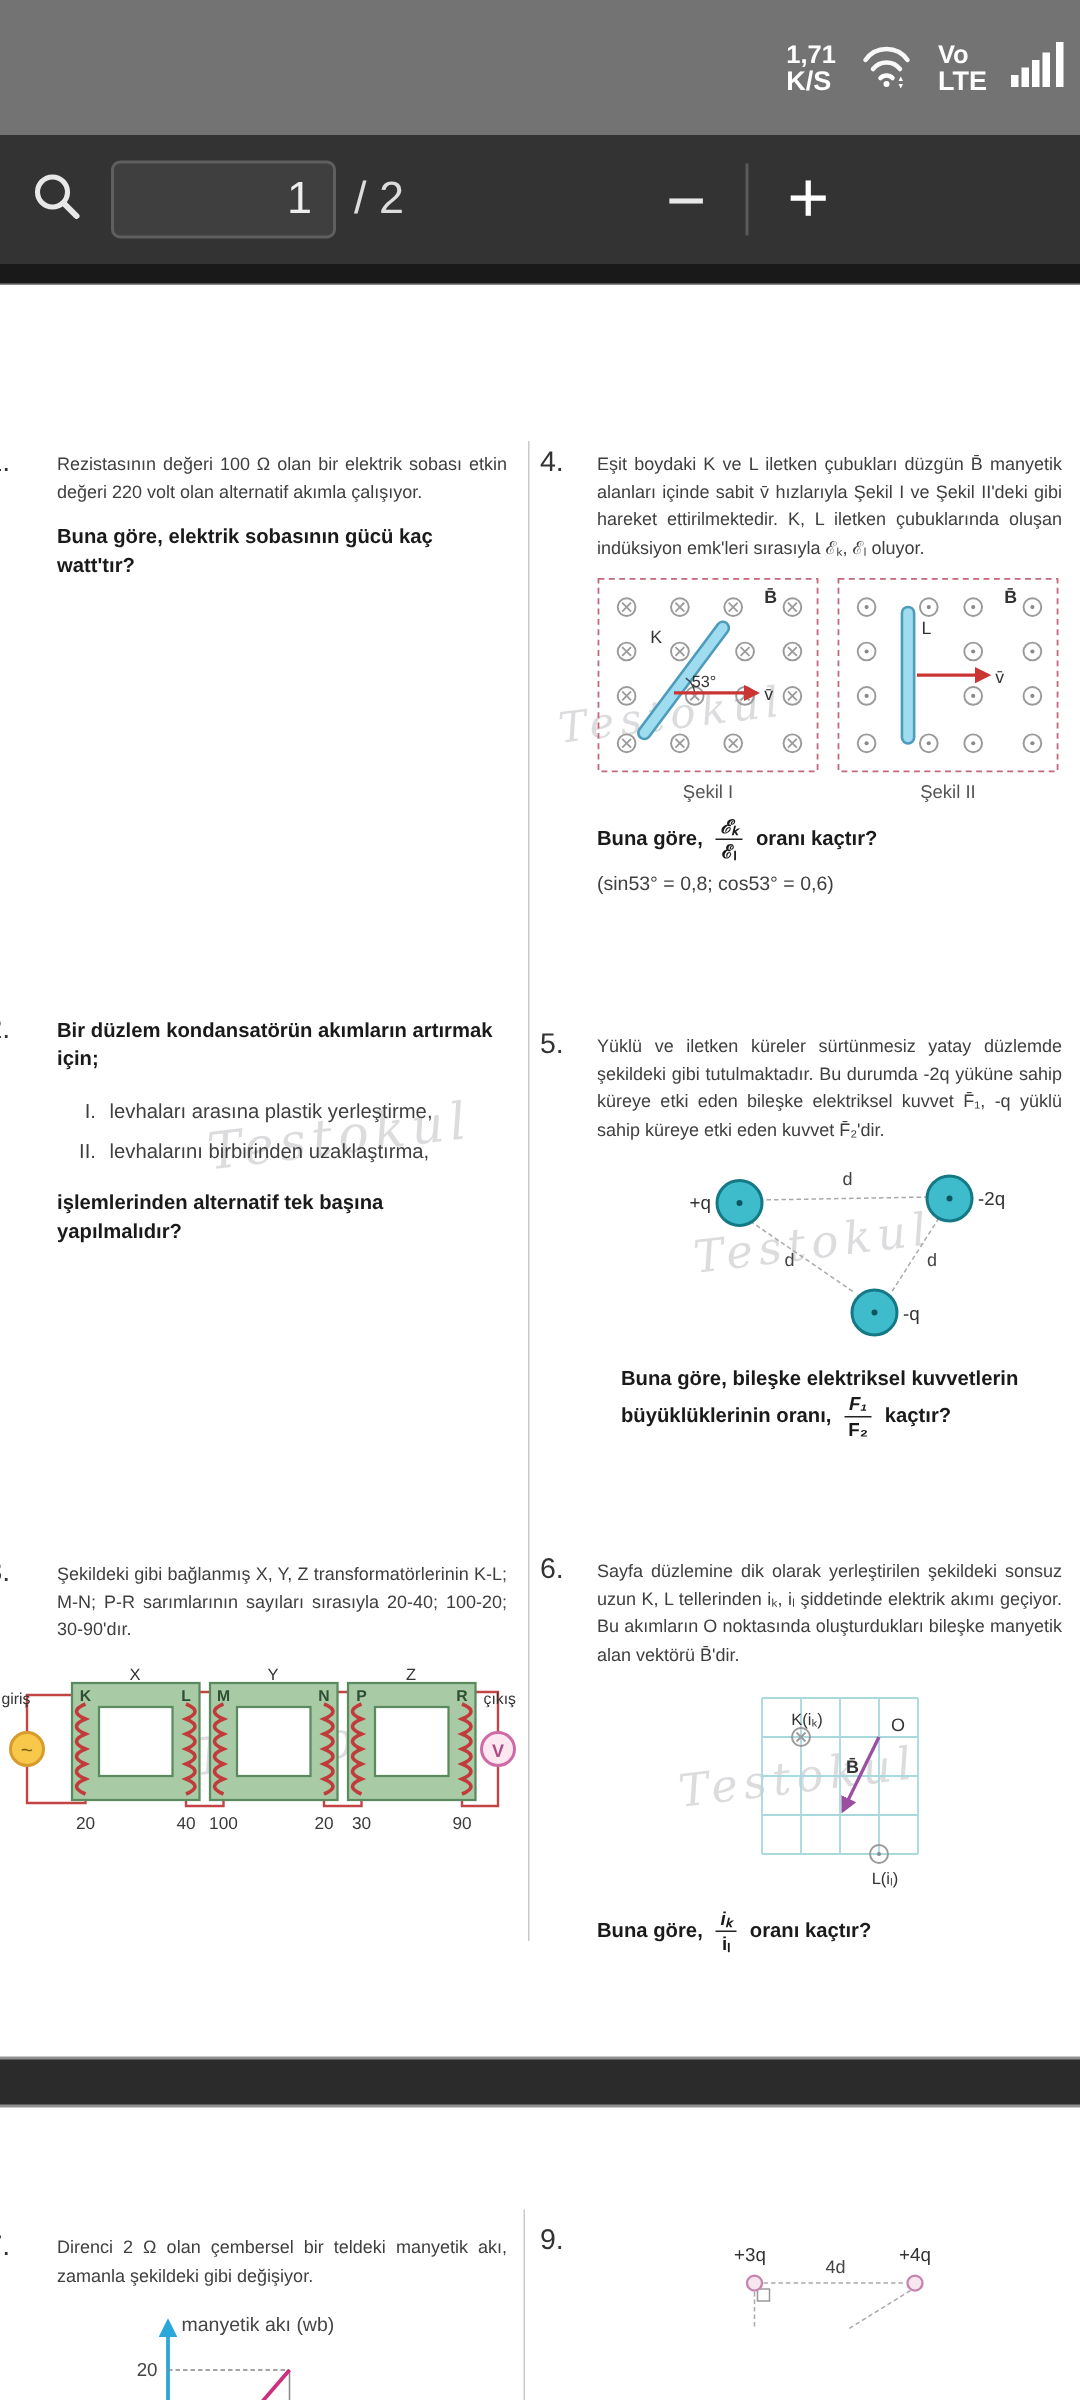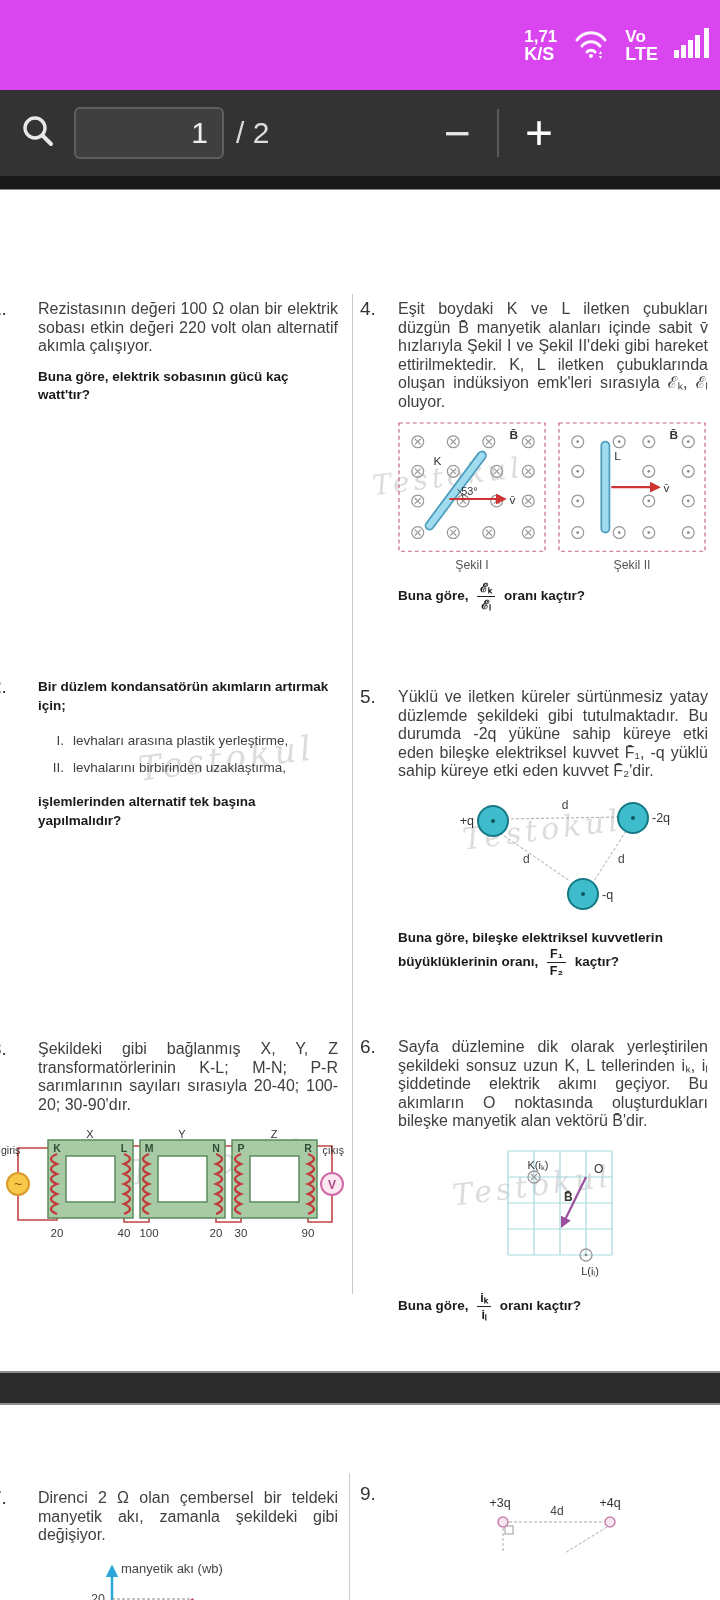--- a/index.html
+++ b/index.html
@@ -5,21 +5,21 @@
   html,body{margin:0;padding:0;}
   body{
     width:720px;height:1600px;overflow:hidden;position:relative;
     background:#ffffff;font-family:"Liberation Sans",sans-serif;
     -webkit-font-smoothing:antialiased;
   }
   svg text{font-family:"Liberation Sans",sans-serif;}
 
   
   .status-bar{
-    height:90px;background:#d946ef;display:flex;align-items:center;
+    height:90px;background:#737373;display:flex;align-items:center;
     justify-content:flex-end;gap:16px;padding-right:8px;color:#fff;
   }
   .stack{display:flex;flex-direction:column;align-items:flex-start;font-weight:bold;}
   .stack .l1{font-size:17px;line-height:18px;}
   .stack .l2{font-size:18px;line-height:16px;}
 
   
   .pdf-toolbar{
     height:86px;background:#333333;display:flex;align-items:center;position:relative;
   }
@@ -39,27 +39,27 @@
   
   .page{position:relative;background:#ffffff;overflow:hidden;}
   .page1{height:1181px;}
   .page-gap{height:34px;background:#2b2b2b;border-top:2px solid #8f8f8f;border-bottom:2px solid #8f8f8f;box-sizing:border-box;}
   .page2{height:195px;}
   .col-divider{position:absolute;width:1px;background:#c9c9c9;}
 
   .q{position:absolute;}
   .q-num{position:absolute;top:0;font-size:19px;color:#333;}
   .q-content{margin-left:38px;}
-  .q-body{font-size:16px;line-height:18.5px;color:#3f3f3f;text-align:justify;margin:2px 0 0 0;}
+  .q-body{font-size:12px;line-height:18.5px;color:#3f3f3f;text-align:justify;margin:2px 0 0 0;}
   .q-prompt{font-size:13.5px;line-height:18.5px;color:#1a1a1a;font-weight:bold;text-align:left;margin:12px 0 0 0;}
   .list{margin-top:12px;}
   .list-item{display:flex;font-size:13.5px;line-height:27px;color:#3f3f3f;}
   .list-item .marker{width:26px;text-align:right;margin-right:9px;flex:none;}
   .frac{display:inline-flex;flex-direction:column;align-items:center;vertical-align:middle;margin:0 5px;font-size:12.5px;line-height:14px;}
-  .frac .num{border-bottom:1.3px solid #222;padding:0 3px 1px 3px;}
+  .frac .num{border-bottom:1.3px solid #222;padding:0 3px 1px 3px;font-style:italic;}
   .frac .den{padding-top:1px;}
   .fig-row{display:flex;gap:10px;margin-top:10px;}
   .note{font-size:13px;color:#3f3f3f;margin-top:6px;font-weight:normal;}
   .watermark{
     position:absolute;color:rgba(185,185,192,0.5);font-size:30px;
     font-family:"DejaVu Serif",serif;font-style:italic;letter-spacing:4px;
     transform:rotate(-7deg);pointer-events:none;white-space:nowrap;
   }
 </style>
 </head>
@@ -216,20 +216,21 @@
         </svg>
       </div>
       <p class="q-prompt" style="margin-top:8px;">
         <span>Buna göre,</span>
         <span class="frac">
             <span class="num">ℰₖ</span>
             <span class="den">ℰₗ</span>
           </span>
         <span>oranı kaçtır?</span>
       </p>
+      <p class="note">(sin53° = 0,8; cos53° = 0,6)</p>
     </div>
   </div>
 
   <div class="q" style="left:0;top:486px;width:345px;">
     <span class="q-num" style="left:-9px;">2.</span>
     <div class="q-content" style="width:300px;">
       <p class="q-prompt" style="margin-top:2px;">Bir düzlem kondansatörün akımların artırmak için;</p>
       <div class="list">
         <div class="list-item">
           <span class="marker">I.</span>
@@ -258,21 +259,21 @@
         <circle cx="205" cy="27" r="2" fill="#0e5560"></circle>
         <circle cx="155" cy="103" r="15" fill="#3fbccb" stroke="#157885" stroke-width="2"></circle>
         <circle cx="155" cy="103" r="2" fill="#0e5560"></circle>
         <text x="46" y="34" font-size="12.5" fill="#333" text-anchor="end">+q</text>
         <text x="224" y="31" font-size="12.5" fill="#333">-2q</text>
         <text x="174" y="108" font-size="12.5" fill="#333">-q</text>
         <text x="137" y="18" font-size="12" fill="#444" text-anchor="middle">d</text>
         <text x="95" y="72" font-size="12" fill="#444">d</text>
         <text x="190" y="72" font-size="12" fill="#444">d</text>
       </svg>
-      <p class="q-prompt" style="margin-top:10px;">
+      <p class="q-prompt" style="margin-top:10px;margin-left:16px;">
         <span>Buna göre, bileşke elektriksel kuvvetlerin büyüklüklerinin oranı,</span>
         <span class="frac">
             <span class="num">F₁</span>
             <span class="den">F₂</span>
           </span>
         <span>kaçtır?</span>
       </p>
     </div>
   </div>
 

